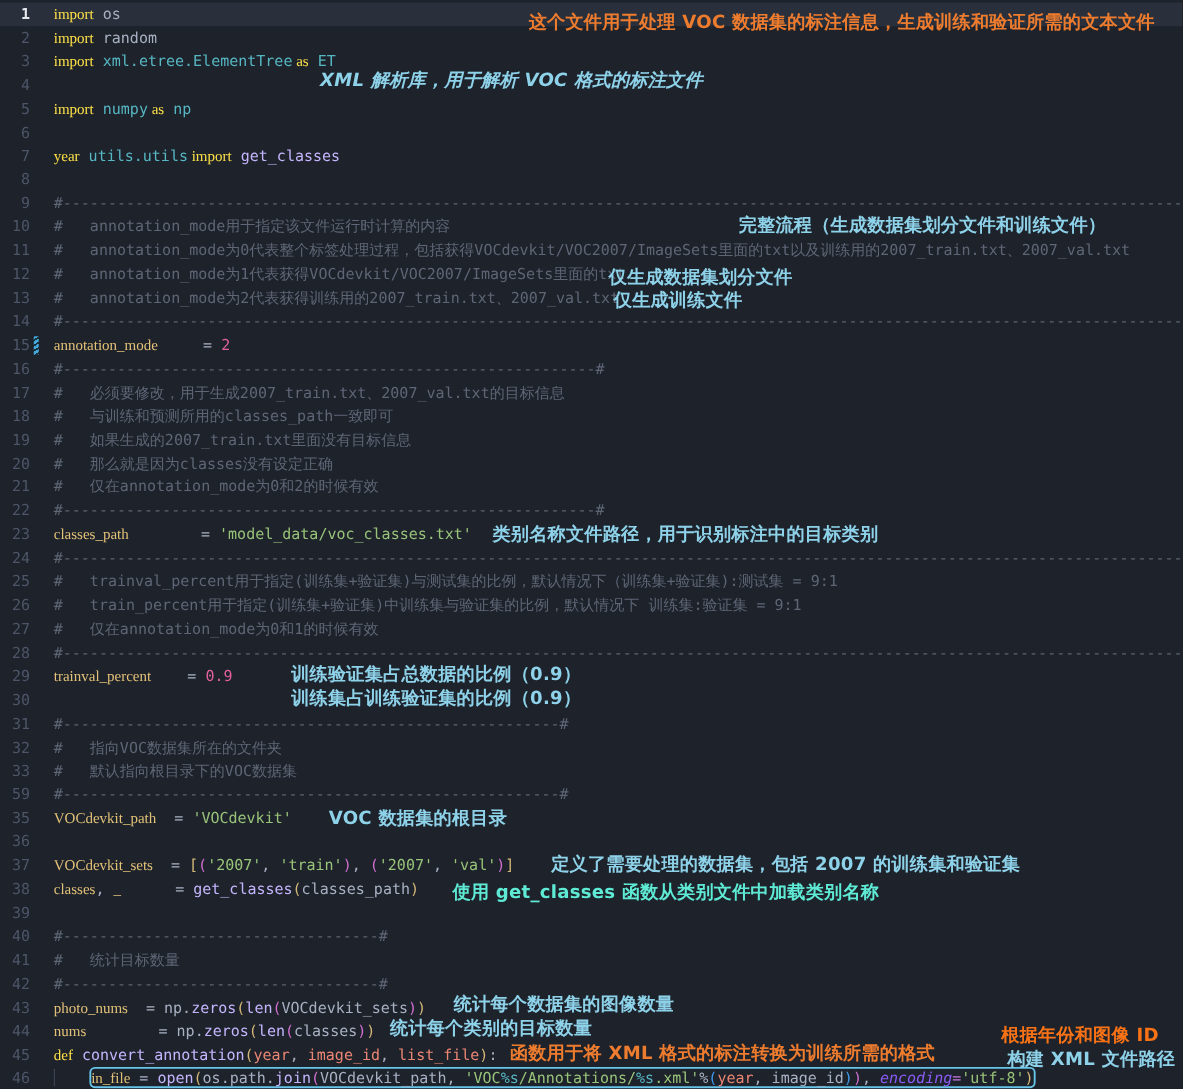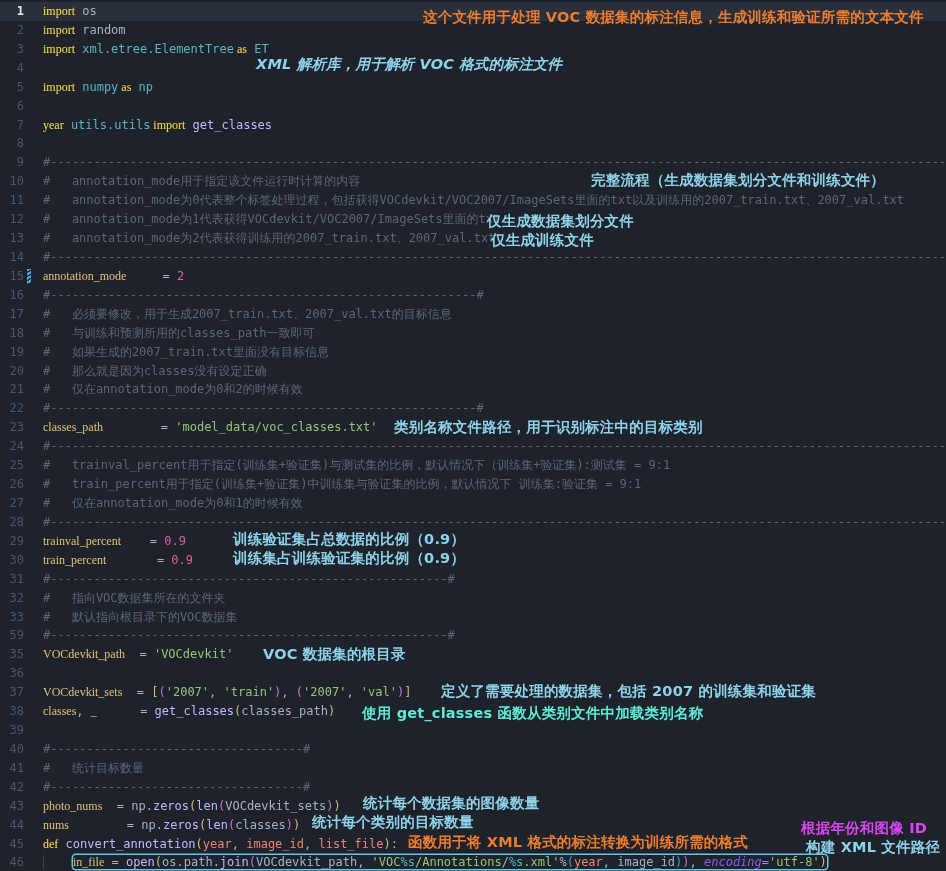--- a/index.html
+++ b/index.html
@@ -62,21 +62,21 @@
       <div class="line"><span class="gutter">20</span><span class="code"><span class="t-cmt">#   那么就是因为classes没有设定正确</span></span></div>
       <div class="line"><span class="gutter">21</span><span class="code"><span class="t-cmt">#   仅在annotation_mode为0和2的时候有效</span></span></div>
       <div class="line"><span class="gutter">22</span><span class="code"><span class="t-cmt">#-----------------------------------------------------------#</span></span></div>
       <div class="line"><span class="gutter">23</span><span class="code"><span class="t-var">classes_path</span><span class="t-plain">        = </span><span class="t-str">'model_data/voc_classes.txt'</span></span></div>
       <div class="line"><span class="gutter">24</span><span class="code"><span class="t-cmt">#--------------------------------------------------------------------------------------------------------------------------------#</span></span></div>
       <div class="line"><span class="gutter">25</span><span class="code"><span class="t-cmt">#   trainval_percent用于指定(训练集+验证集)与测试集的比例，默认情况下（训练集+验证集):测试集 = 9:1</span></span></div>
       <div class="line"><span class="gutter">26</span><span class="code"><span class="t-cmt">#   train_percent用于指定(训练集+验证集)中训练集与验证集的比例，默认情况下 训练集:验证集 = 9:1</span></span></div>
       <div class="line"><span class="gutter">27</span><span class="code"><span class="t-cmt">#   仅在annotation_mode为0和1的时候有效</span></span></div>
       <div class="line"><span class="gutter">28</span><span class="code"><span class="t-cmt">#--------------------------------------------------------------------------------------------------------------------------------#</span></span></div>
       <div class="line"><span class="gutter">29</span><span class="code"><span class="t-var">trainval_percent</span><span class="t-plain">    = </span><span class="t-num">0.9</span></span></div>
-      <div class="line"><span class="gutter">30</span><span class="code"><span class="t-var">train_percent</span><span class="t-plain">       = </span><span class="t-num">0.9</span></span></div>
+      <div class="line"><span class="gutter">30</span></div>
       <div class="line"><span class="gutter">31</span><span class="code"><span class="t-cmt">#-------------------------------------------------------#</span></span></div>
       <div class="line"><span class="gutter">32</span><span class="code"><span class="t-cmt">#   指向VOC数据集所在的文件夹</span></span></div>
       <div class="line"><span class="gutter">33</span><span class="code"><span class="t-cmt">#   默认指向根目录下的VOC数据集</span></span></div>
       <div class="line"><span class="gutter">59</span><span class="code"><span class="t-cmt">#-------------------------------------------------------#</span></span></div>
       <div class="line"><span class="gutter">35</span><span class="code"><span class="t-var">VOCdevkit_path</span><span class="t-plain">  = </span><span class="t-str">'VOCdevkit'</span></span></div>
       <div class="line"><span class="gutter">36</span><span class="code"></span></div>
       <div class="line"><span class="gutter">37</span><span class="code"><span class="t-var">VOCdevkit_sets</span><span class="t-plain">  = </span><span class="t-br1">[</span><span class="t-br2">(</span><span class="t-str">'2007'</span><span class="t-plain">, </span><span class="t-str">'train'</span><span class="t-br2">)</span><span class="t-plain">, </span><span class="t-br2">(</span><span class="t-str">'2007'</span><span class="t-plain">, </span><span class="t-str">'val'</span><span class="t-br2">)</span><span class="t-br1">]</span></span></div>
       <div class="line"><span class="gutter">38</span><span class="code"><span class="t-var">classes</span><span class="t-plain">, </span><span class="t-var">_</span><span class="t-plain">      = </span><span class="t-fn">get_classes</span><span class="t-br1">(</span><span class="t-plain">classes_path</span><span class="t-br1">)</span></span></div>
       <div class="line"><span class="gutter">39</span><span class="code"></span></div>
       <div class="line"><span class="gutter">40</span><span class="code"><span class="t-cmt">#-----------------------------------#</span></span></div>
@@ -95,16 +95,16 @@
       <div class="ann" style="left: 491px; top: 231px; color: rgb(142, 210, 233);">仅生成训练文件</div>
       <div class="ann" style="left: 394px; top: 418px; color: rgb(142, 210, 233);">类别名称文件路径，用于识别标注中的目标类别</div>
       <div class="ann" style="left: 233px; top: 530px; color: rgb(142, 210, 233);">训练验证集占总数据的比例（0.9）</div>
       <div class="ann" style="left: 233px; top: 549px; color: rgb(142, 210, 233);">训练集占训练验证集的比例（0.9）</div>
       <div class="ann" style="left: 263px; top: 645px; color: rgb(142, 210, 233);">VOC 数据集的根目录</div>
       <div class="ann" style="left: 441px; top: 682px; color: rgb(142, 210, 233);">定义了需要处理的数据集，包括 2007 的训练集和验证集</div>
       <div class="ann" style="left: 362px; top: 704px; color: #5eead4;">使用 get_classes 函数从类别文件中加载类别名称</div>
       <div class="ann" style="left: 363px; top: 794px; color: rgb(142, 210, 233);">统计每个数据集的图像数量</div>
       <div class="ann" style="left: 312px; top: 813px; color: rgb(142, 210, 233);">统计每个类别的目标数量</div>
       <div class="ann" style="left: 408px; top: 833px; color: rgb(238, 124, 46);">函数用于将 XML 格式的标注转换为训练所需的格式</div>
-      <div class="ann" style="left: 801px; top: 819px; color: #d946ef;">根据年份和图像 ID</div>
+      <div class="ann" style="left: 801px; top: 819px; color: #f97316;">根据年份和图像 ID</div>
       <div class="ann" style="left: 806px; top: 838px; color: rgb(142, 210, 233);">构建 XML 文件路径</div>
     </div>
 </div>
 
 </body></html>

